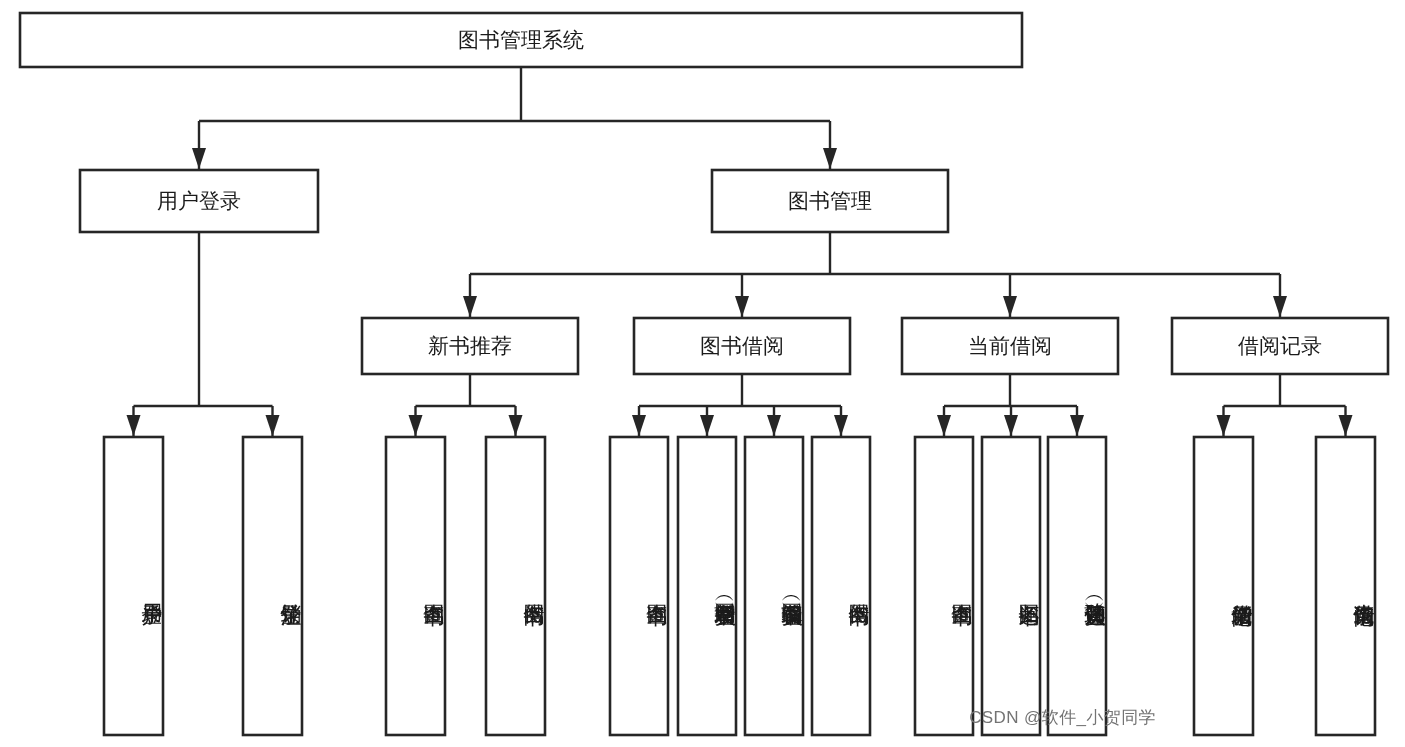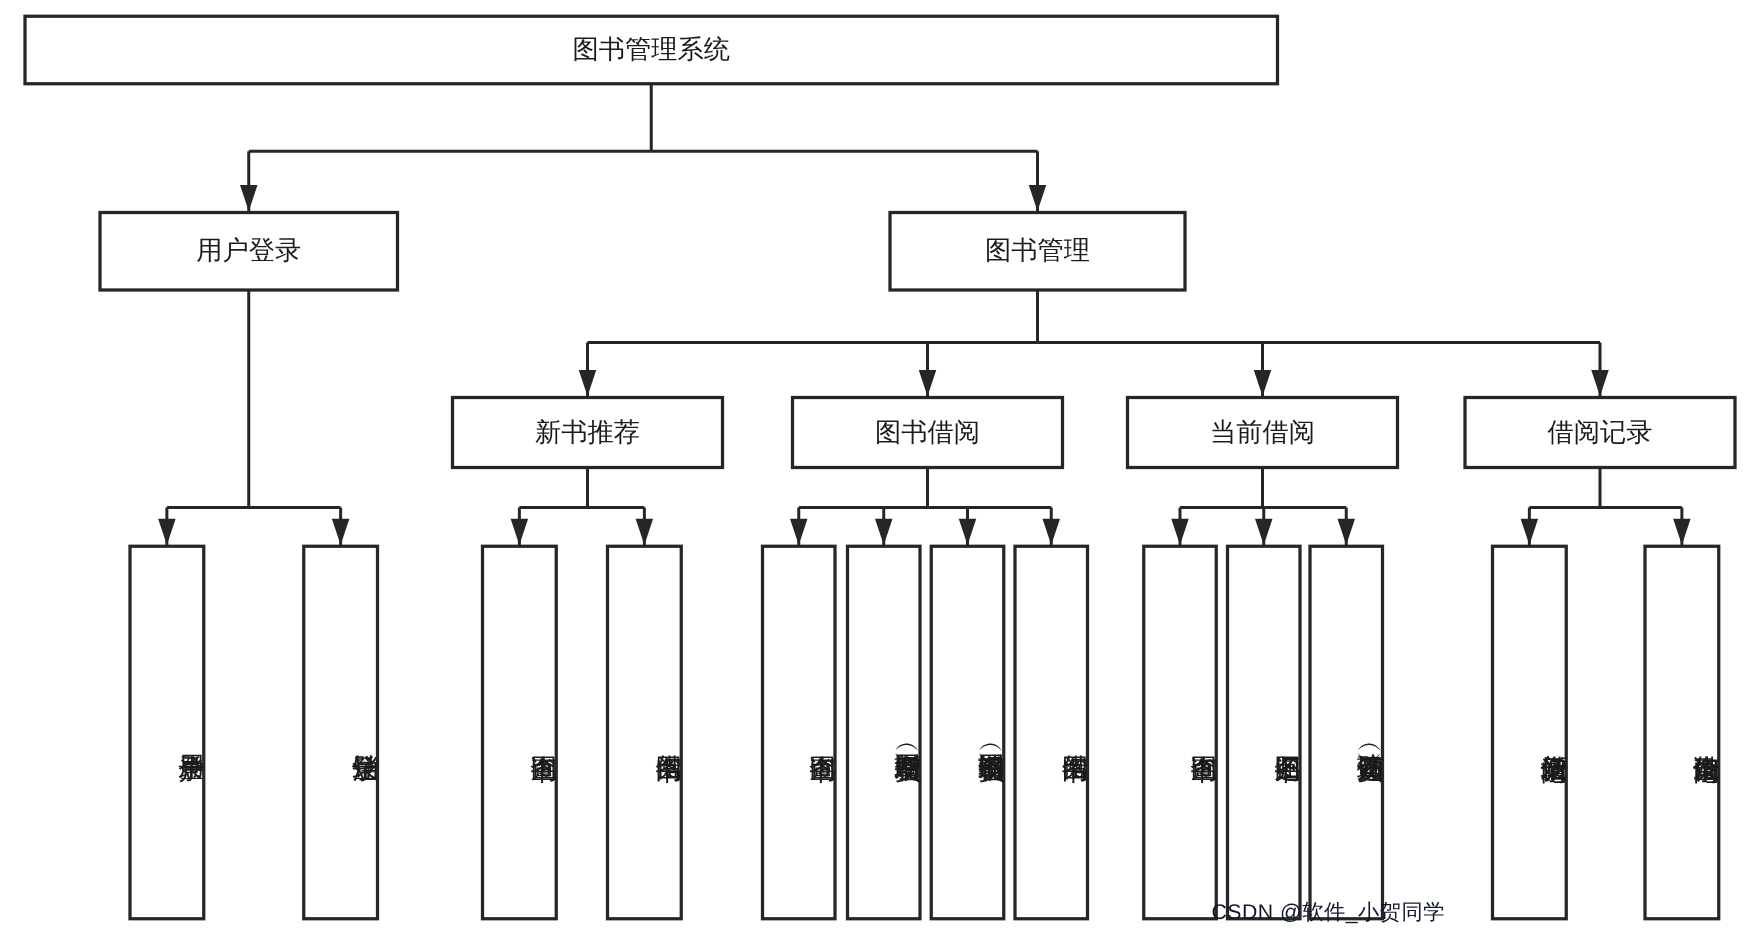--- a/index.html
+++ b/index.html
@@ -61,24 +61,24 @@
     white-space: nowrap;
     letter-spacing: 0.5px;
     display: flex;
     align-items: flex-start;
     justify-content: center;
     pointer-events: none;
   }
   .watermark {
     position: absolute;
     right: 12px;
-    bottom: 6px;
+    bottom: 18px;
     font-family: "Liberation Sans", "DejaVu Sans", sans-serif;
     font-size: 17px;
-    color: #0f172a;
+    color: #737373;
     white-space: nowrap;
     letter-spacing: 0.4px;
   }
 </style>
 </head>
 <body>
 
 <div id="diagram-root">
   <svg class="diagram-canvas" viewBox="0 0 1405 747">
     <g id="connector-layer">

